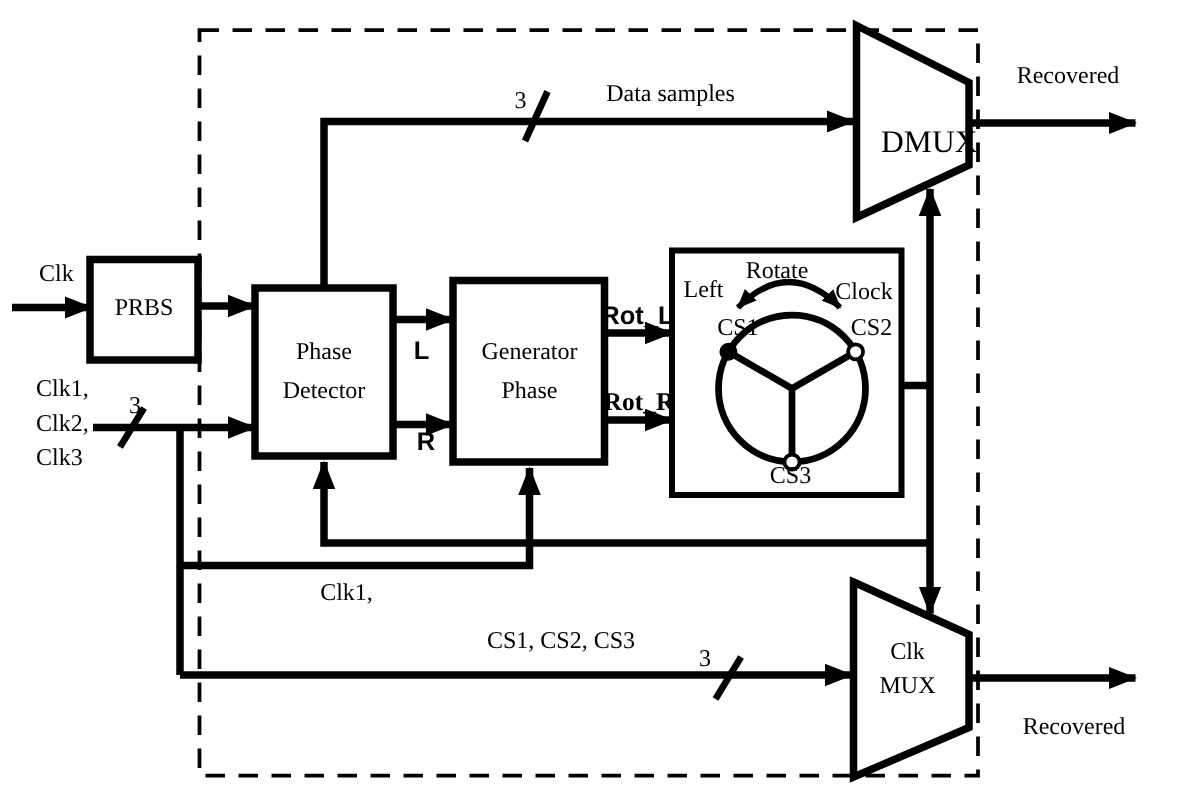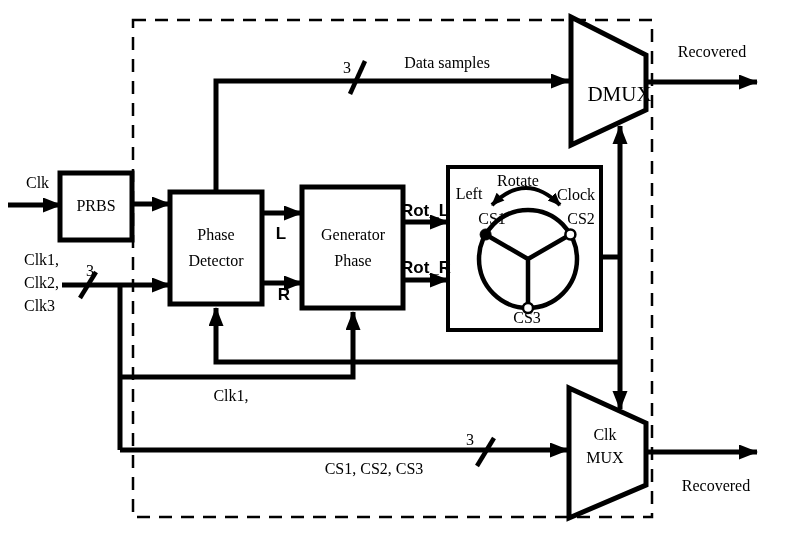--- a/index.html
+++ b/index.html
@@ -109,42 +109,42 @@
 
   <div class="lbl sans c" style="left:281px; top:234px;">L</div>
   <div class="lbl sans c" style="left:284px; top:295px;">R</div>
 
   <div class="lbl cstack boxlbl" style="left:353px; top:248px;">
     <div>Generator</div>
     <div>Phase</div>
   </div>
 
   <div class="lbl sans c" style="left:425px; top:211px;">Rot_L</div>
-  <div class="lbl sans c" style="left:426px; top:268px;">Rot_R</div>
+  <div class="lbl sans c" style="left:426px; top:268px;font-family:Liberation Serif, serif;">Rot_R</div>
 
   <div class="lbl c" style="left:518px; top:181px;">Rotate</div>
   <div class="lbl c" style="left:469px; top:194px;font-family:Liberation Serif, serif;">Left</div>
   <div class="lbl c" style="left:576px; top:195px;">Clock</div>
   <div class="lbl c" style="left:492px; top:219px;">CS1</div>
   <div class="lbl c" style="left:581px; top:219px;">CS2</div>
   <div class="lbl c" style="left:527px; top:318px;">CS3</div>
 
 
   <div class="lbl c" style="left:347px; top:68px;">3</div>
   <div class="lbl c" style="left:447px; top:63px;">Data samples</div>
 
   <div class="lbl cap c" style="left:607px; top:94px;padding-left:25px;">DMUX</div>
 
   <div class="lbl cstack" style="left:712px; top:51px; line-height:25px;">
     <div>Recovered</div>
   </div>
 
   <div class="lbl c" style="left:231px; top:396px;">Clk1,</div>
 
-  <div class="lbl c" style="left:374px; top:428px;margin-top:41px;">CS1, CS2, CS3</div>
+  <div class="lbl c" style="left:374px; top:428px;">CS1, CS2, CS3</div>
   <div class="lbl c" style="left:470px; top:440px;">3</div>
 
   <div class="lbl cstack" style="left:605px; top:446px; line-height:23px;">
     <div>Clk</div>
     <div>MUX</div>
   </div>
 
   <div class="lbl cstack" style="left:716px; top:485px; line-height:25px;">
     <div>Recovered</div>
   </div>

